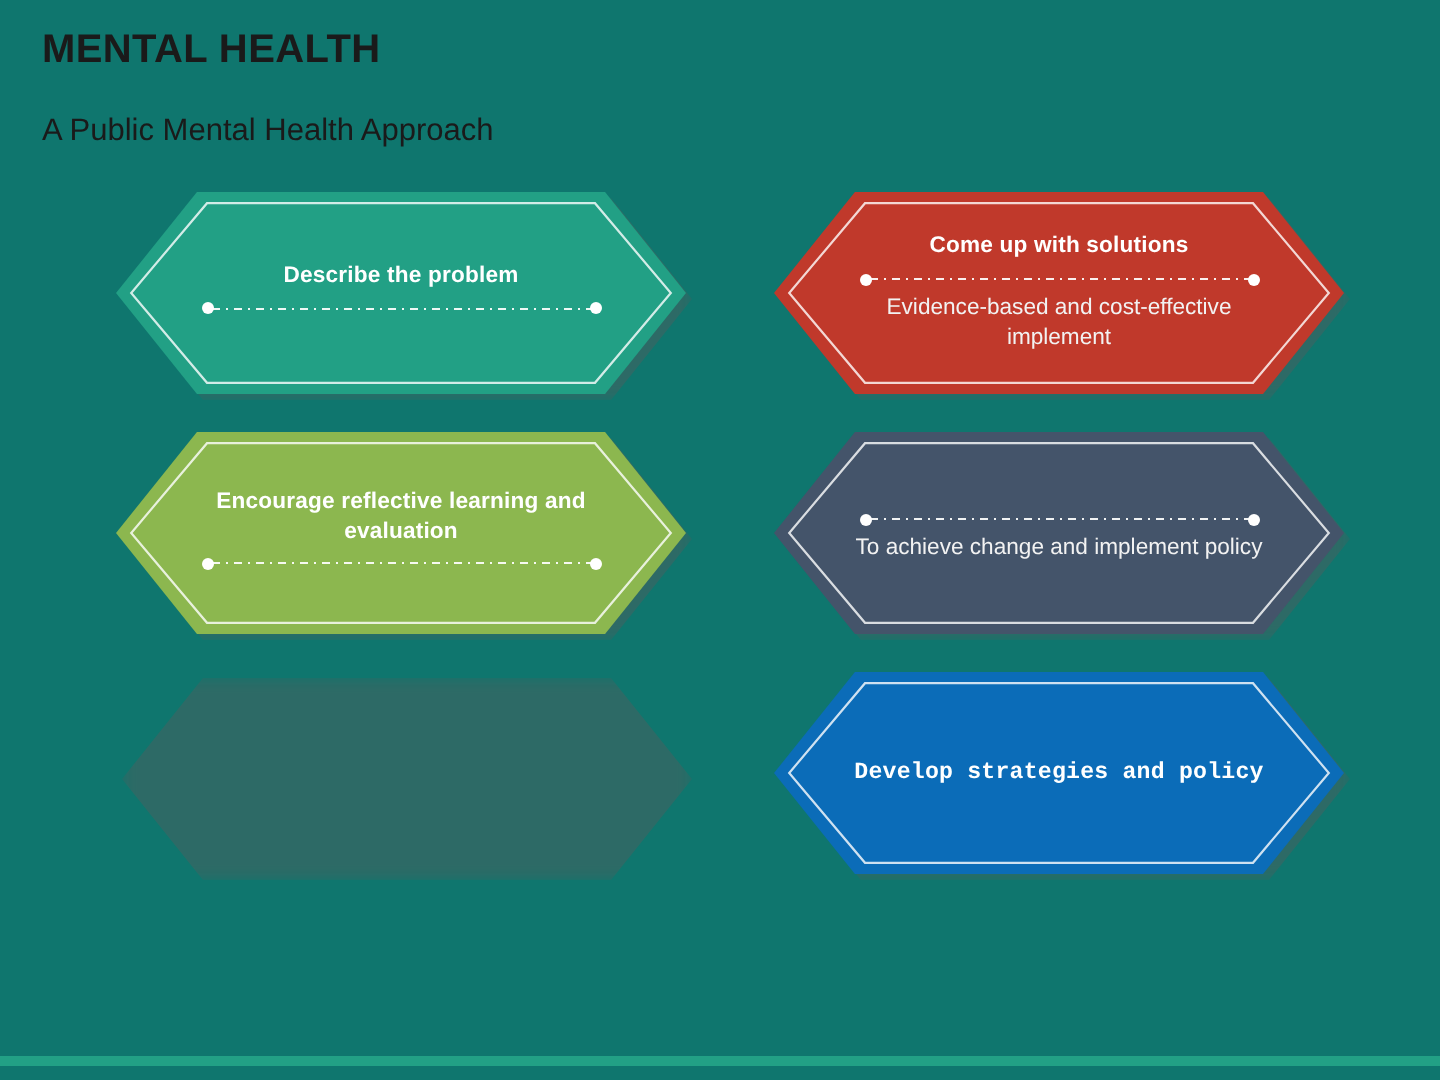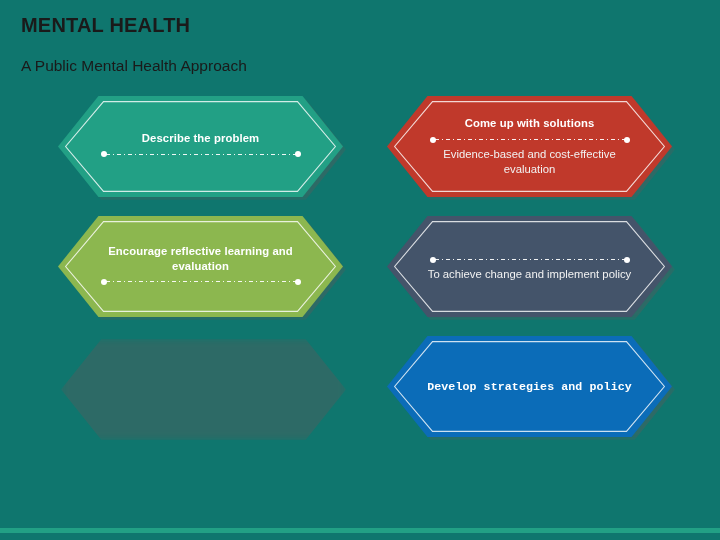--- a/index.html
+++ b/index.html
@@ -196,21 +196,21 @@
               <polygon points="38.5,0.6 232.5,0.6 270.4,45.5 232.5,90.4 38.5,90.4 0.6,45.5" vector-effect="non-scaling-stroke"></polygon>
             </svg>
           </div>
           <div class="hex-body">
             <div class="hex-title">Come up with solutions</div>
             <div class="hex-divider">
               <span class="cap start"></span>
               <span class="rule"></span>
               <span class="cap end"></span>
             </div>
-            <div class="hex-sub">Evidence-based and cost-effective evaluation</div>
+            <div class="hex-sub">Evidence-based and cost-effective implement</div>
           </div>
         </div>
       </div>
       <div class="hex-row">
         <div class="hex-shadow left"></div>
         <div class="hex left" style="background: rgb(140, 183, 79);">
           <div class="hex-outline">
             <svg viewBox="0 0 271 91" preserveAspectRatio="none">
               <polygon points="38.5,0.6 232.5,0.6 270.4,45.5 232.5,90.4 38.5,90.4 0.6,45.5" vector-effect="non-scaling-stroke"></polygon>
             </svg>

